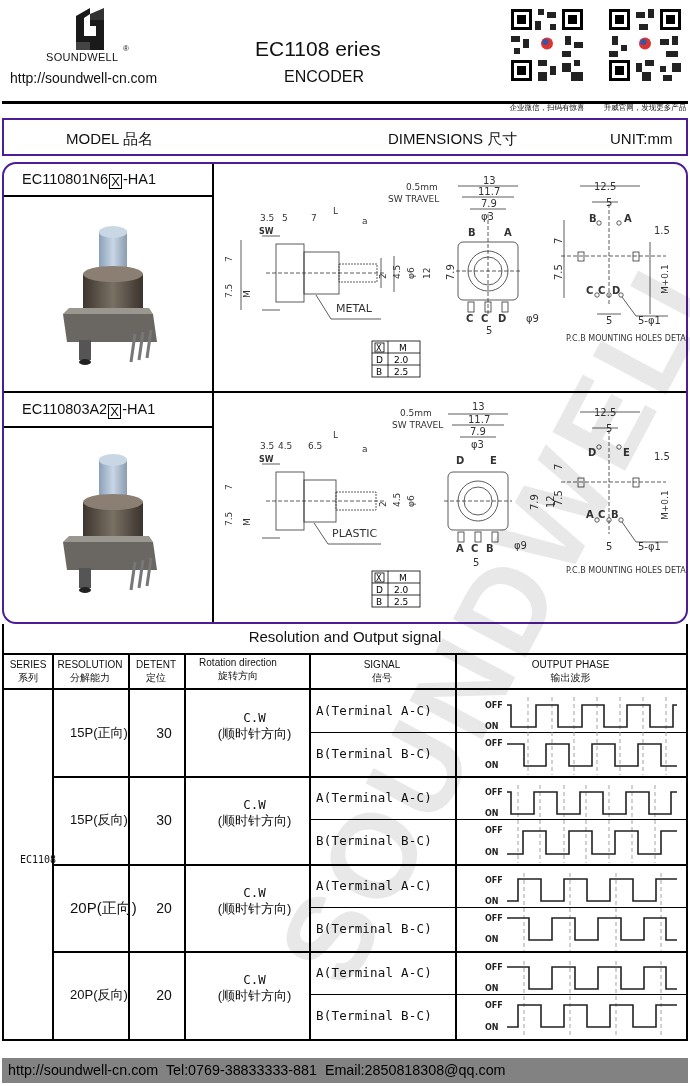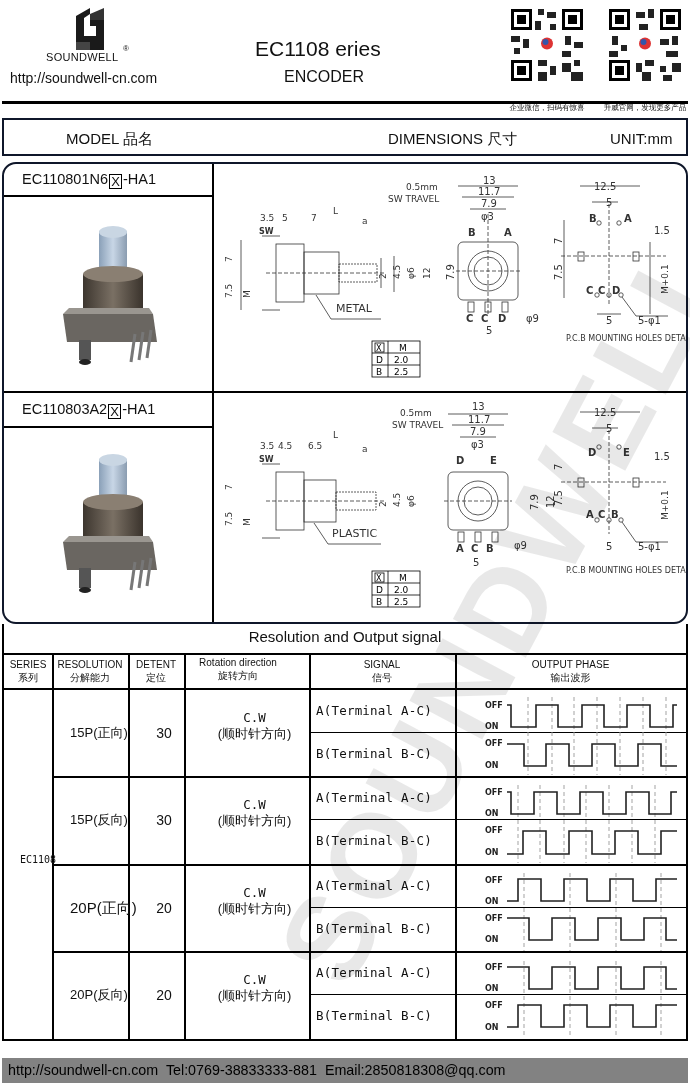--- a/index.html
+++ b/index.html
@@ -8,21 +8,21 @@
   .header-rule { position: absolute; left: 2px; width: 686px; top: 101px; height: 3px; background: #000; }
   .logo { position: absolute; left: 70px; top: 6px; width: 40px; height: 46px; }
   .brand { position: absolute; left: 46px; top: 51px; font-size: 11px; letter-spacing: 0.3px; }
   .brand-reg { position: absolute; left: 123px; top: 44px; font-size: 8px; }
   .site { position: absolute; left: 10px; top: 70px; font-size: 14px; }
   .title { position: absolute; left: 255px; top: 37px; font-size: 21px; width: 180px; }
   .subtitle { position: absolute; left: 284px; top: 68px; font-size: 16px; }
   .qr { position: absolute; top: 6px; width: 78px; height: 78px; }
   .qr-cap { position: absolute; top: 87px; font-size: 7.5px; width: 90px; text-align: center; margin-top: 16px; }
 
-  .box { position: absolute; border: 2px solid #0f172a; }
+  .box { position: absolute; border: 2px solid #4c1d95; }
   .head-row { left: 2px; top: 118px; width: 686px; height: 38px; }
   .head-row span { position: absolute; top: 10px; font-size: 15px; }
 
   .spec { left: 2px; top: 162px; width: 686px; height: 462px; border-radius: 14px; }
   .vline { position: absolute; background: #000; width: 2px; }
   .hline { position: absolute; background: #000; height: 1.5px; }
   .model-name { position: absolute; left: 18px; font-size: 14.5px; }
   .xbox { display: inline-block; border: 1.2px solid #000; width: 13px; height: 15px; line-height: 13px; text-align: center; font-size: 13px; vertical-align: -2px; margin: 0 1px; }
 
   .tbl { position: absolute; left: 2px; top: 624px; width: 686px; height: 417px; border: 2px solid #000; border-top: none; }

